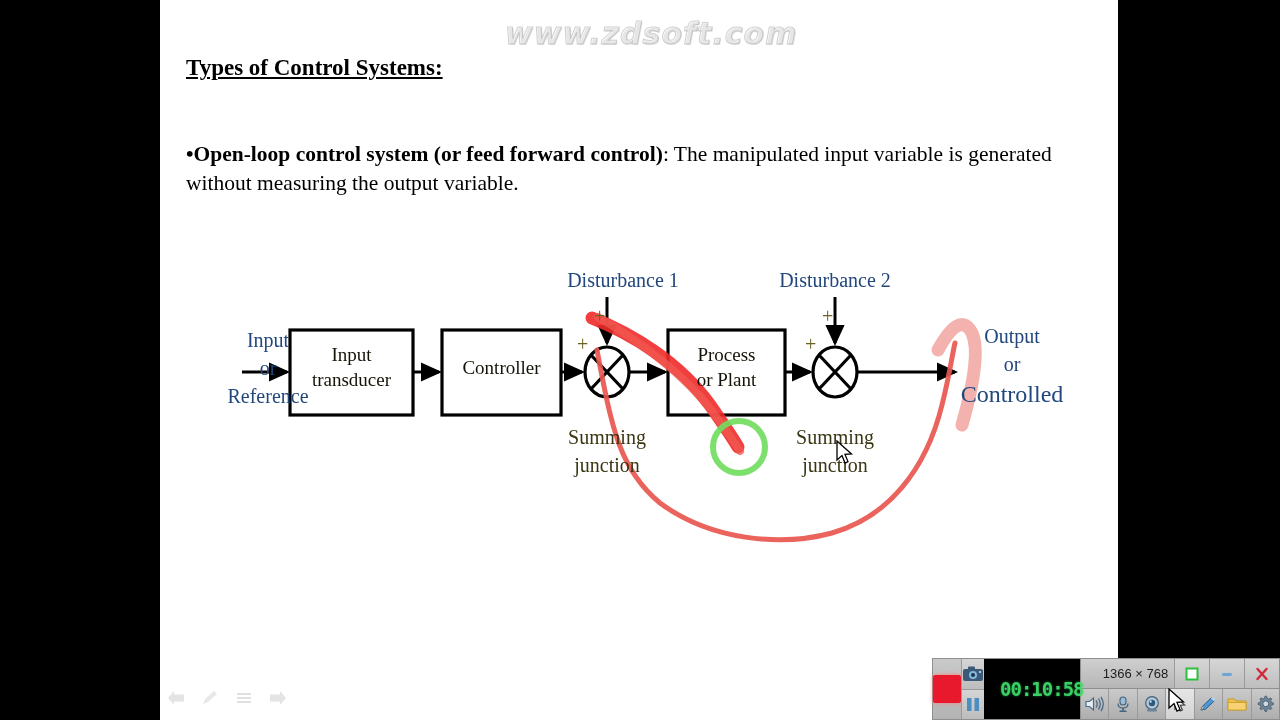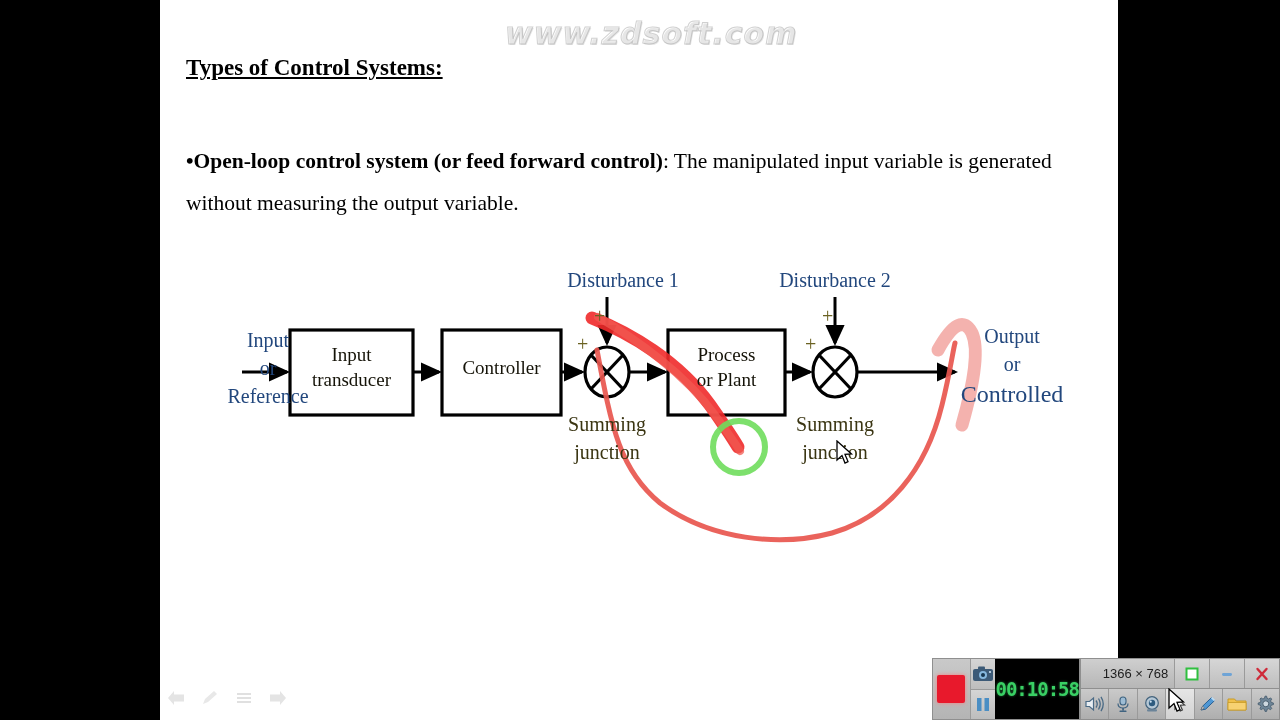--- a/index.html
+++ b/index.html
@@ -47,21 +47,21 @@
     color: #000000;
     text-decoration: underline;
     white-space: nowrap;
   }
   #bullet-block {
     position: absolute;
     left: 26px; top: 140px;
     width: 905px;
     font-family: "Liberation Serif", serif;
     font-size: 21.5px;
-    line-height: 42px;
+    line-height: 29px;
     color: #000000;
   }
   #bullet-block .bullet-dot { font-weight: bold; }
   #bullet-block .bold { font-weight: bold; }
 
   
   #diagram {
     position: absolute;
     left: 60px; top: 255px;
     width: 890px; height: 300px;
@@ -70,21 +70,21 @@
 
   .dtext {
     position: absolute;
     font-family: "Liberation Serif", serif;
     text-align: center;
     white-space: nowrap;
     color: #1f3a6e;
     user-select: none;
   }
   .dtext.blue  { color: #22477d; }
-  .dtext.olive { color: #3a3512; }
+  .dtext.olive { color: #3a3512; margin-top: 13px; }
   .plus {
     position: absolute;
     font-family: "Liberation Serif", serif;
     font-size: 20px;
     color: #6b6222;
     user-select: none;
   }
   .boxlabel {
     position: absolute;
     font-family: "Liberation Serif", serif;
@@ -145,21 +145,21 @@
   .rec-smallbtn {
     flex: 1;
     display: flex; align-items: center; justify-content: center;
     background: linear-gradient(#d5d5d5, #bdbdbd);
     border-bottom: 1px solid #9a9a9a;
   }
   .rec-smallbtn:last-child { border-bottom: none; }
   .rec-timer {
     flex: 1;
     background: #000000;
-    display: flex; align-items: center; justify-content: flex-start;
+    display: flex; align-items: center; justify-content: flex-start; padding-left: 16px;
   }
   .lcd {
     font-family: "DejaVu Sans Mono", monospace;
     font-size: 19px;
     font-weight: bold;
     letter-spacing: -1px;
     color: #3ddc6a;
     text-shadow: 0 0 3px rgba(60,220,110,0.55);
     opacity: 0.95;
   }

